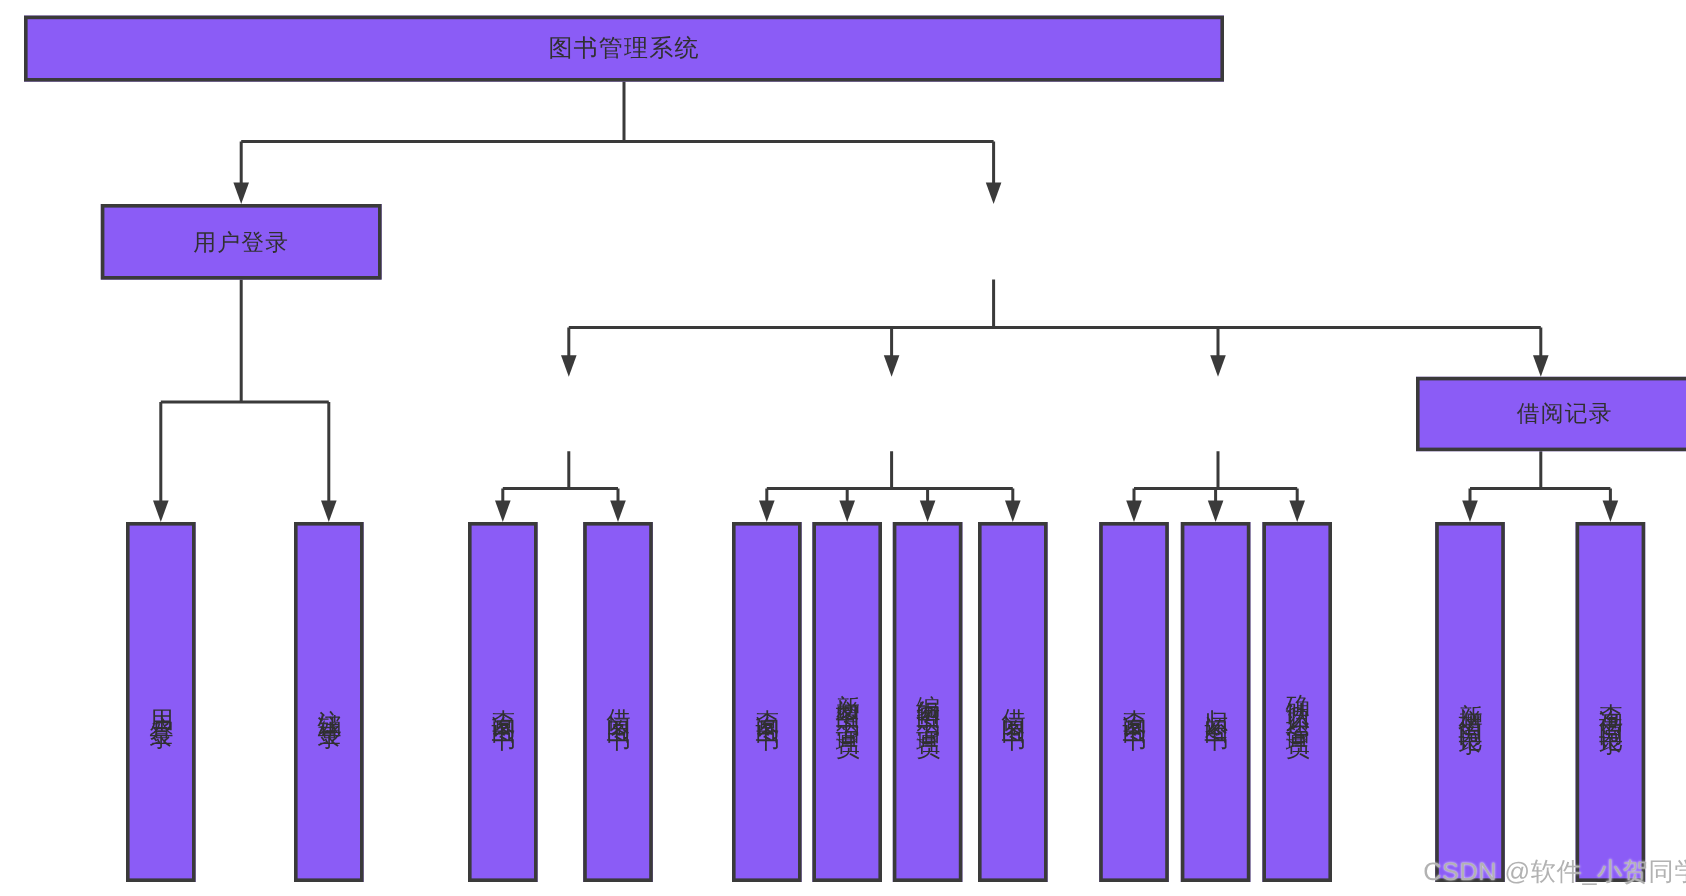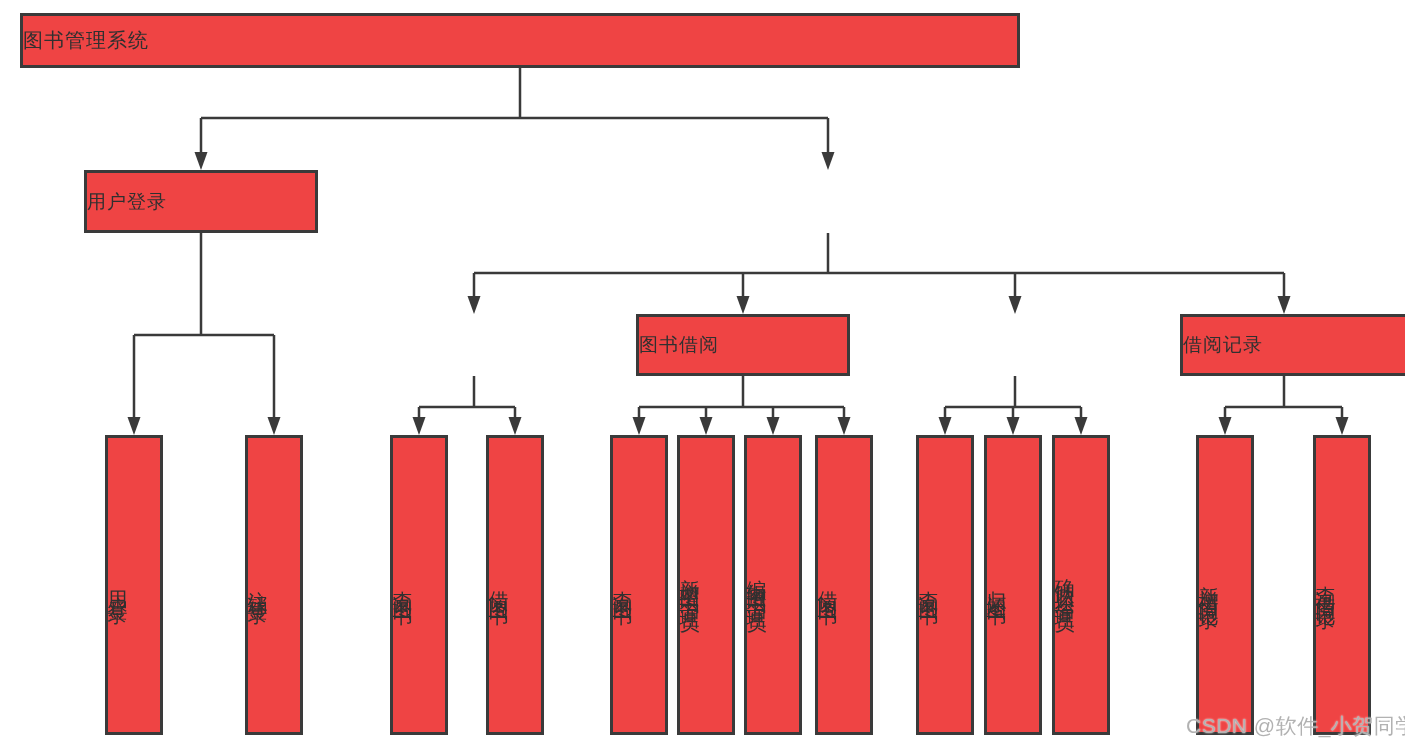--- a/index.html
+++ b/index.html
@@ -18,23 +18,24 @@
   #wires {
     position: absolute;
     left: 0; top: 0;
     width: 1405px; height: 747px;
     pointer-events: none;
   }
   .box {
     position: absolute;
     box-sizing: border-box;
     border: 3px solid #3a3a3a;
-    background: #ef4444;
+    background: #8b5cf6;
     display: flex;
     align-items: center;
+    justify-content: center;
     color: #303030;
     font-size: 19px;
     z-index: 2;
   }
   .box .hlabel {
     white-space: nowrap;
     letter-spacing: 1px;
   }
   .leaf {
     width: 58px;
@@ -137,23 +138,20 @@
   </svg>
 
   <div class="box" id="root-box">
     <span class="hlabel">图书管理系统</span>
   </div>
 
   <div class="box" id="n-user">
     <span class="hlabel">用户登录</span>
   </div>
 
-  <div class="box lvl" id="n-borrow">
-    <span class="hlabel">图书借阅</span>
-  </div>
   <div class="box lvl" id="n-records">
     <span class="hlabel">借阅记录</span>
   </div>
 
   <div class="box leaf" id="lf-a1">
     <span class="vlabel">用户登录</span>
   </div>
   <div class="box leaf" id="lf-a2">
     <span class="vlabel">注销登录</span>
   </div>

